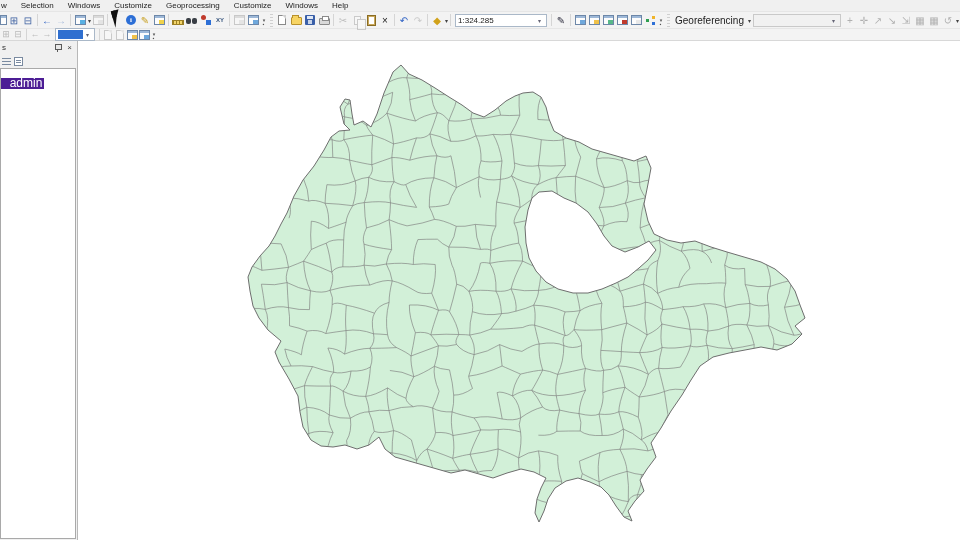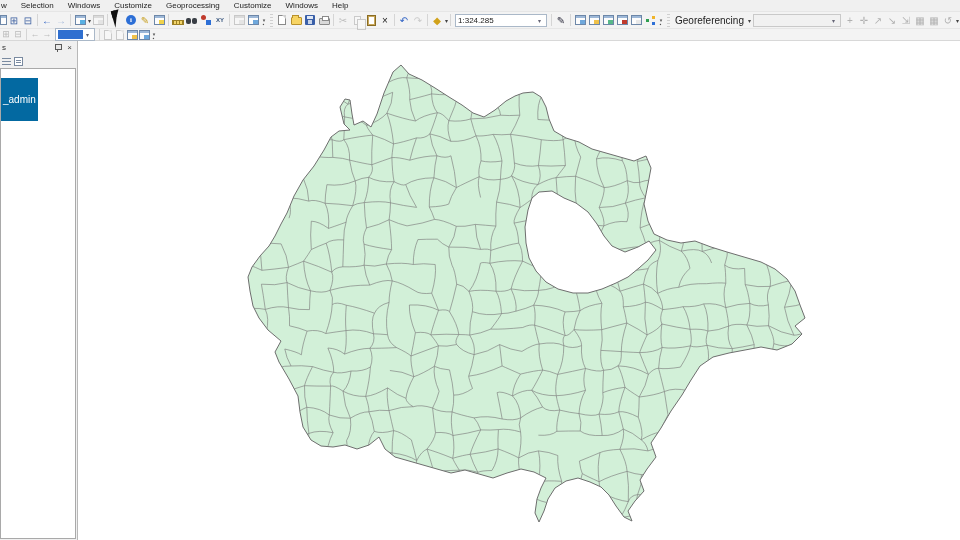--- a/index.html
+++ b/index.html
@@ -81,22 +81,22 @@
 
   
   .workspace { display:flex; height:499px; background:#fff; }
   .toc { width:78px; background:#f0f0f0; display:flex; flex-direction:column; border-right:1px solid #b8b8b8; }
   .toc-titlebar { height:13px; display:flex; align-items:center; padding:0 2px; }
   .toc-title { flex:1; font-size:8px; color:#333; overflow:hidden; white-space:nowrap; }
   .toc-btn { width:11px; height:11px; display:inline-flex; align-items:center; justify-content:center;
              font-size:8px; color:#444; cursor:default; }
   .toc-tools { height:14px; display:flex; align-items:center; gap:3px; padding:0 2px; }
   .toc-content { flex:1; background:#fff; border:1px solid #a9a9a9; margin:0 1px 1px 0; position:relative; }
-  .layer-chip { position:absolute; left:0; top:9px; background:#0369a1; color:#fff; font-size:10px;
-                padding:16px 2px; line-height:11px; white-space:nowrap; }
+  .layer-chip { position:absolute; left:0; top:9px; background:#4c1d95; color:#fff; font-size:12px;
+                padding:0 2px; line-height:11px; white-space:nowrap; }
   .map { flex:1; background:#fff; position:relative; overflow:hidden; }
   .map svg { position:absolute; left:0; top:0; }
 </style>
 </head>
 <body>
 
 <div id="app">
   <div class="menubar" id="menubar">
       <span class="menu-item">w</span>
       <span class="menu-item">Selection</span>

